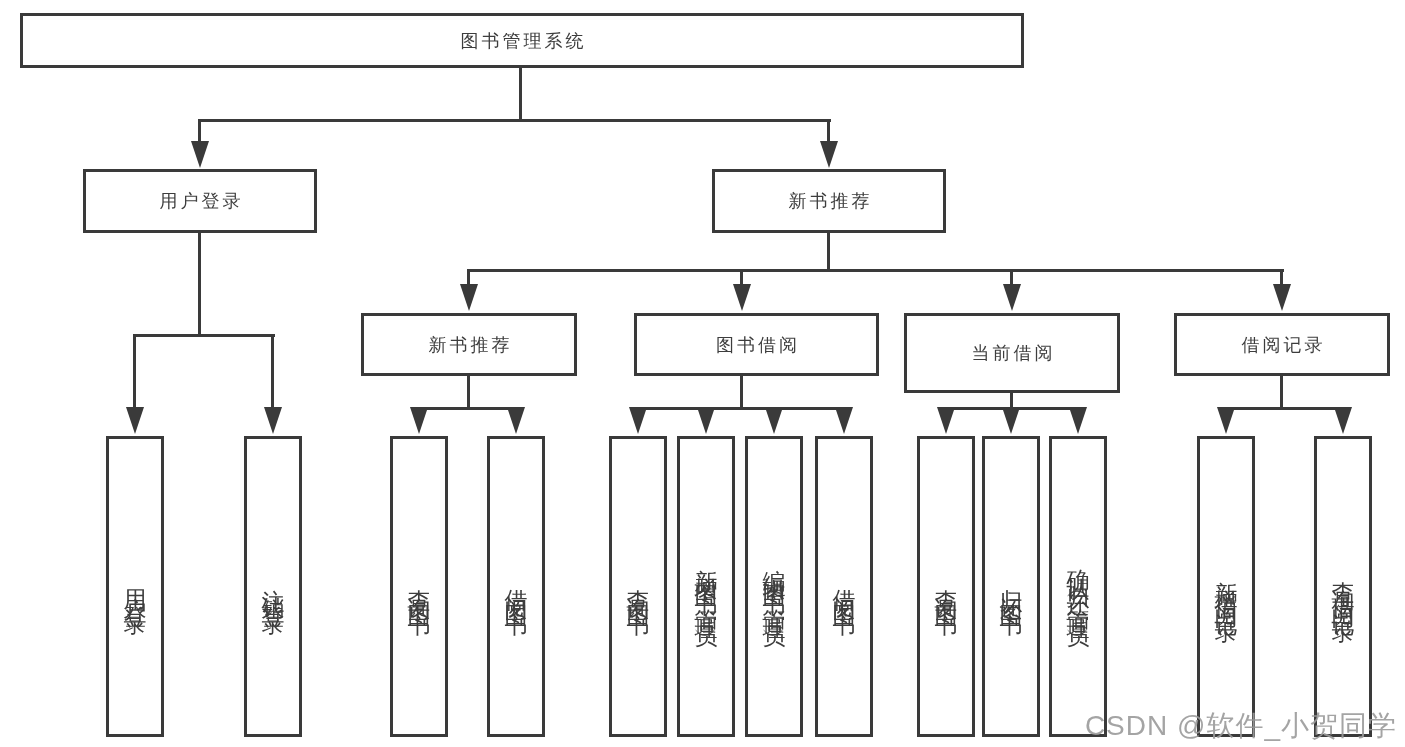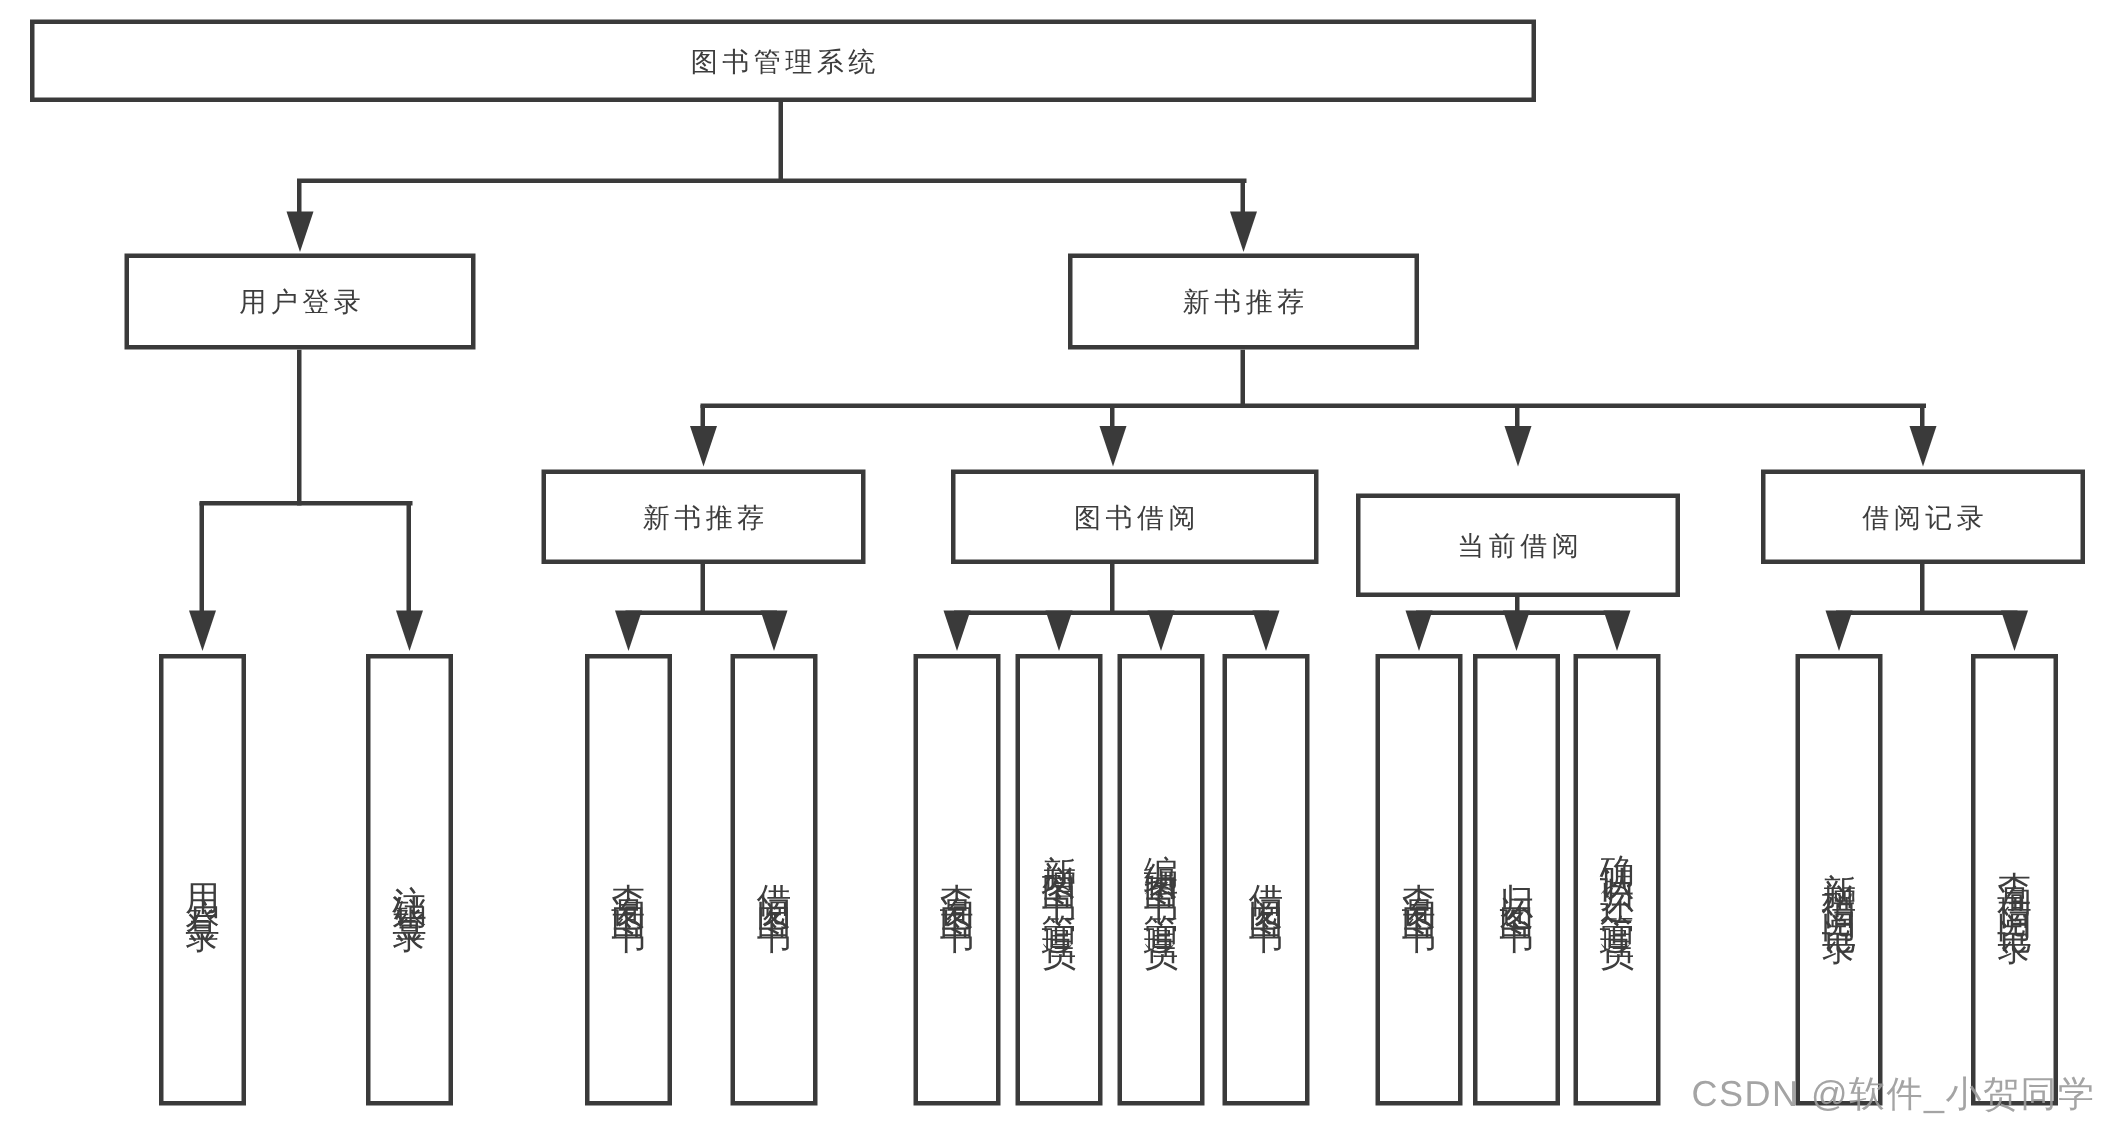--- a/index.html
+++ b/index.html
@@ -41,21 +41,21 @@
   .arrow{
     position:absolute;width:0;height:0;
     border-left:9px solid transparent;
     border-right:9px solid transparent;
     border-top:27px solid var(--line);
     z-index:1;
   }
   .watermark{
     position:absolute;
     right:8px;bottom:2px;
-    font-size:24px;
+    font-size:28px;
     color:var(--wm);
     letter-spacing:1px;
     z-index:5;
     opacity:.9;
   }
 </style>
 </head>
 <body>
 
 <div class="canvas">
@@ -115,21 +115,21 @@
       <div class="arrow" style="left: 1334px; top: 407px;"></div>
     </div>
 
   <div class="box hlabel" style="left:20px;top:13px;width:1004px;height:55px">图书管理系统</div>
 
   <div class="box hlabel" style="left:83px;top:169px;width:234px;height:64px">用户登录</div>
   <div class="box hlabel" style="left:712px;top:169px;width:234px;height:64px">新书推荐</div>
 
   <div class="box hlabel" style="left:361px;top:313px;width:216px;height:63px">新书推荐</div>
   <div class="box hlabel" style="left:634px;top:313px;width:245px;height:63px">图书借阅</div>
-  <div class="box hlabel" style="left:904px;top:329px;width:216px;height:69px">当前借阅</div>
+  <div class="box hlabel" style="left:904px;top:313px;width:216px;height:80px">当前借阅</div>
   <div class="box hlabel" style="left:1174px;top:313px;width:216px;height:63px">借阅记录</div>
 
   <div class="box leaf" style="left:106px;top:436px;width:58px;height:301px">
     <span class="vtext">用户登录</span>
   </div>
   <div class="box leaf" style="left:244px;top:436px;width:58px;height:301px">
     <span class="vtext">注销登录</span>
   </div>
 
   <div class="box leaf" style="left:390px;top:436px;width:58px;height:301px">

